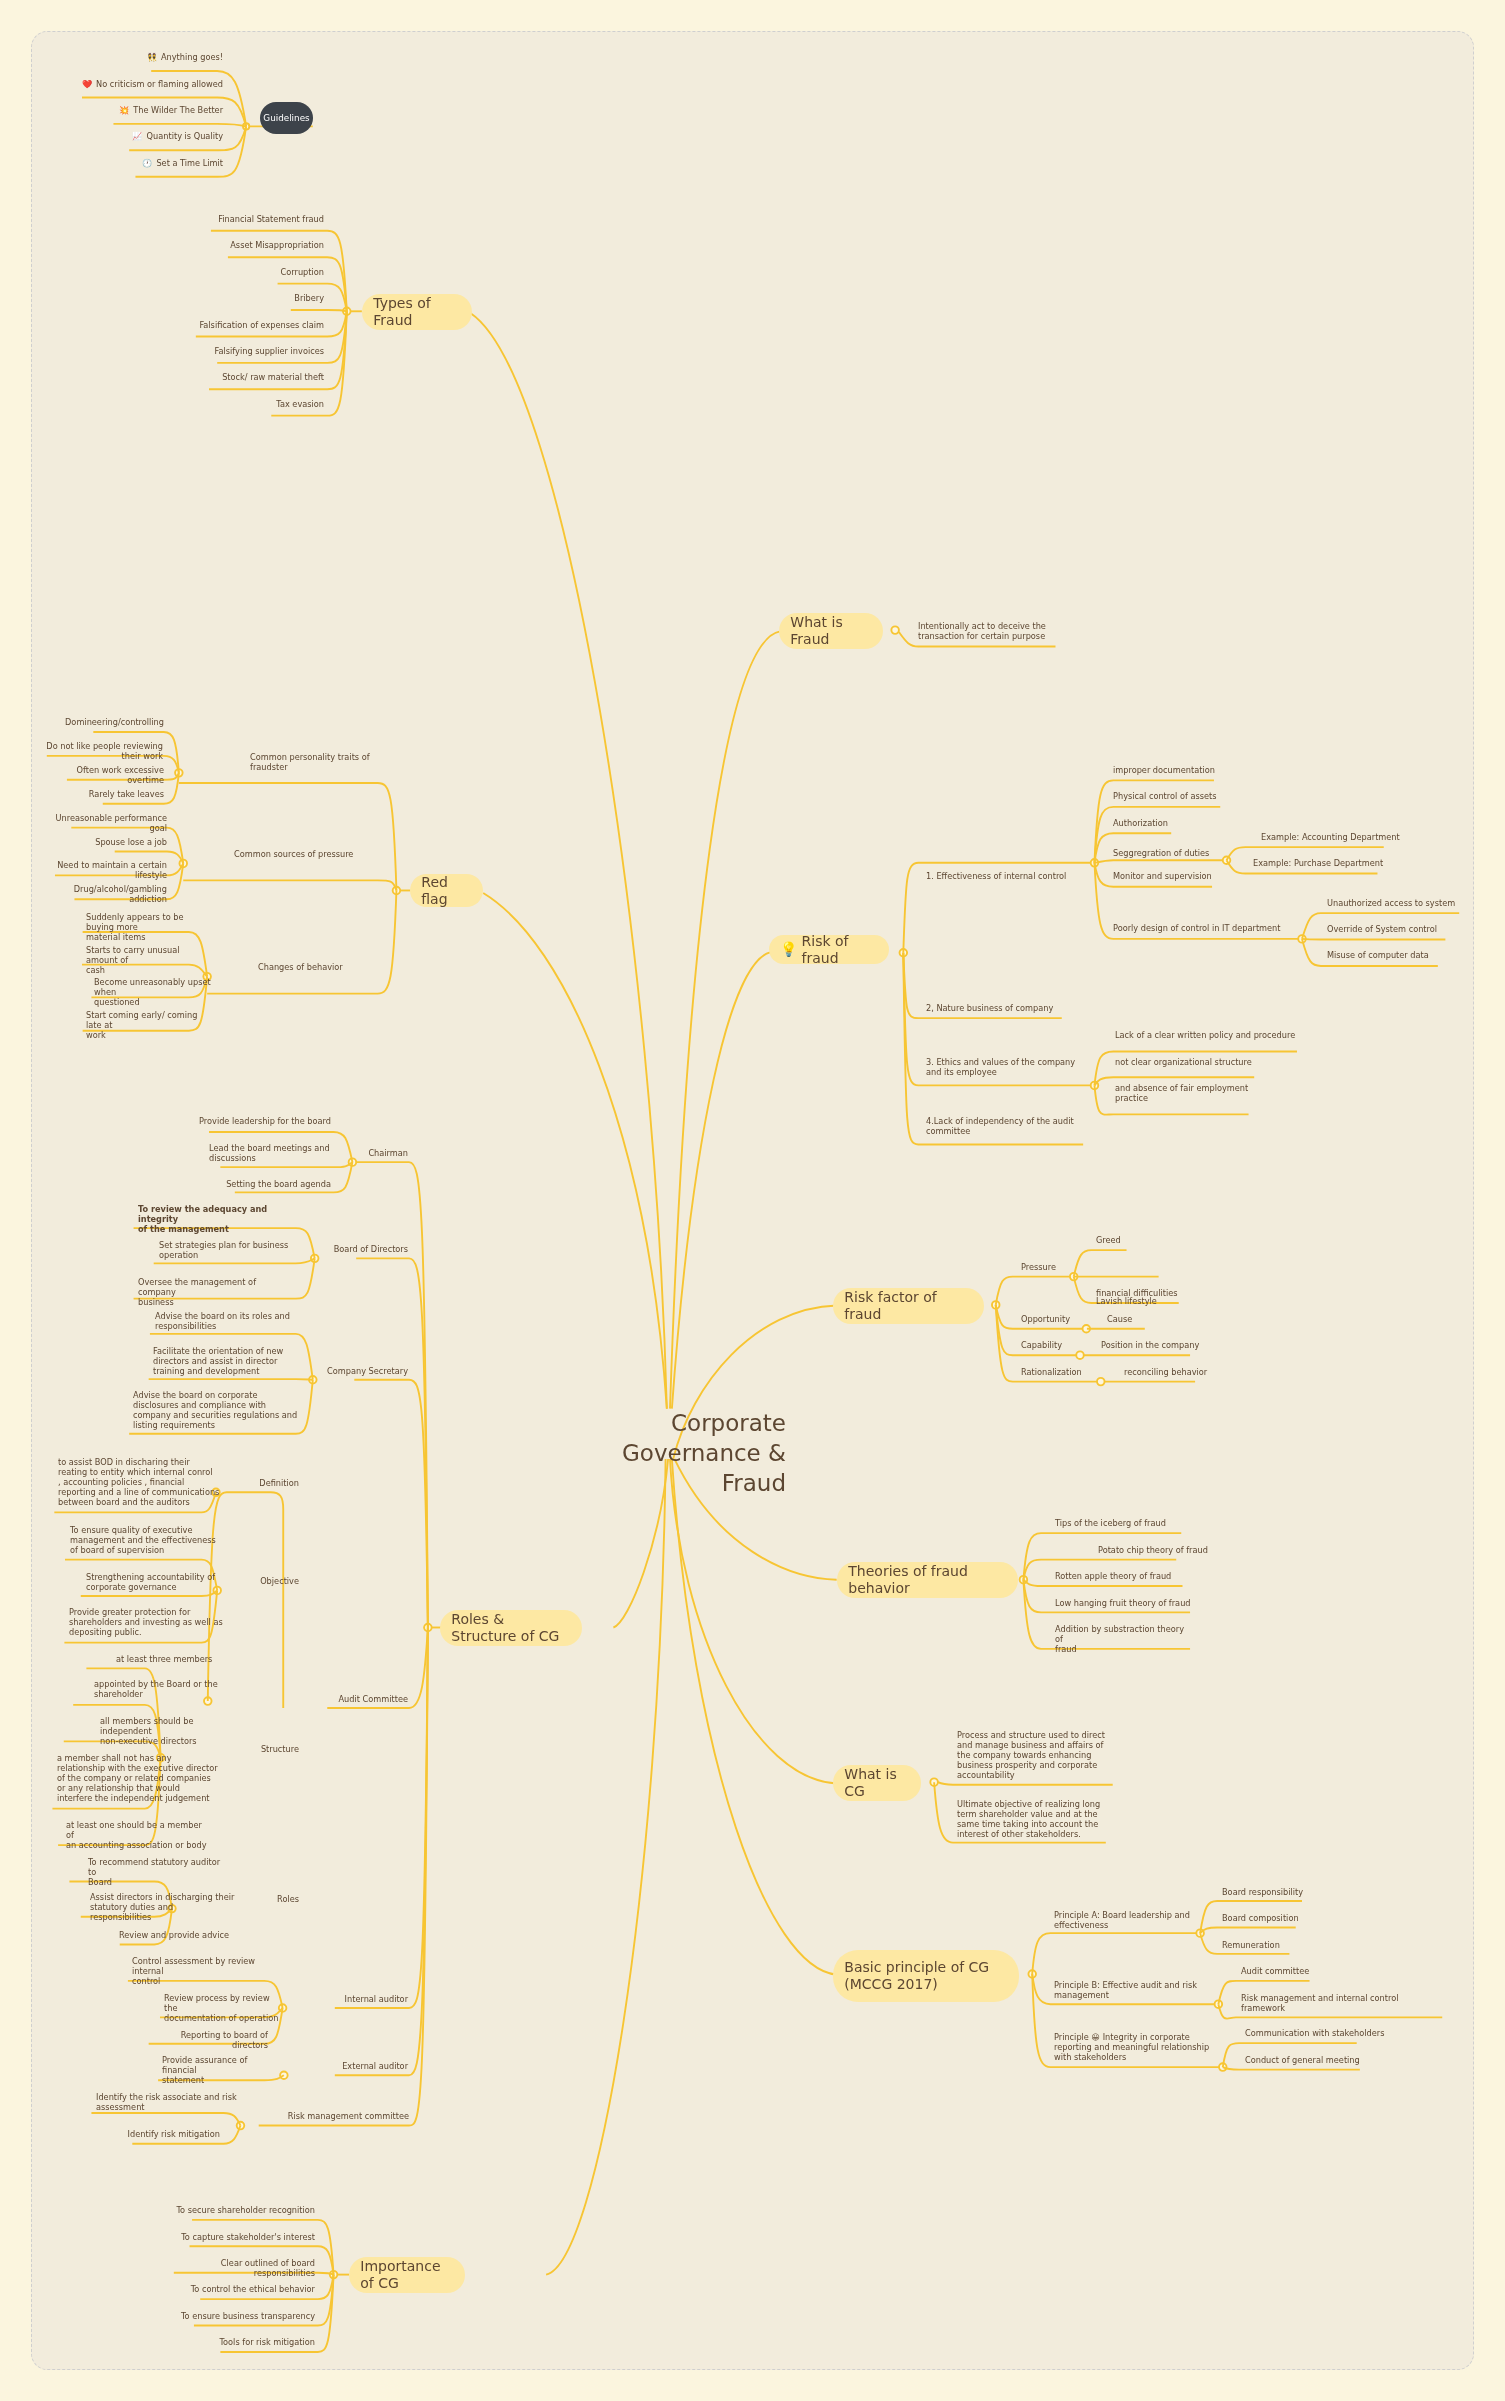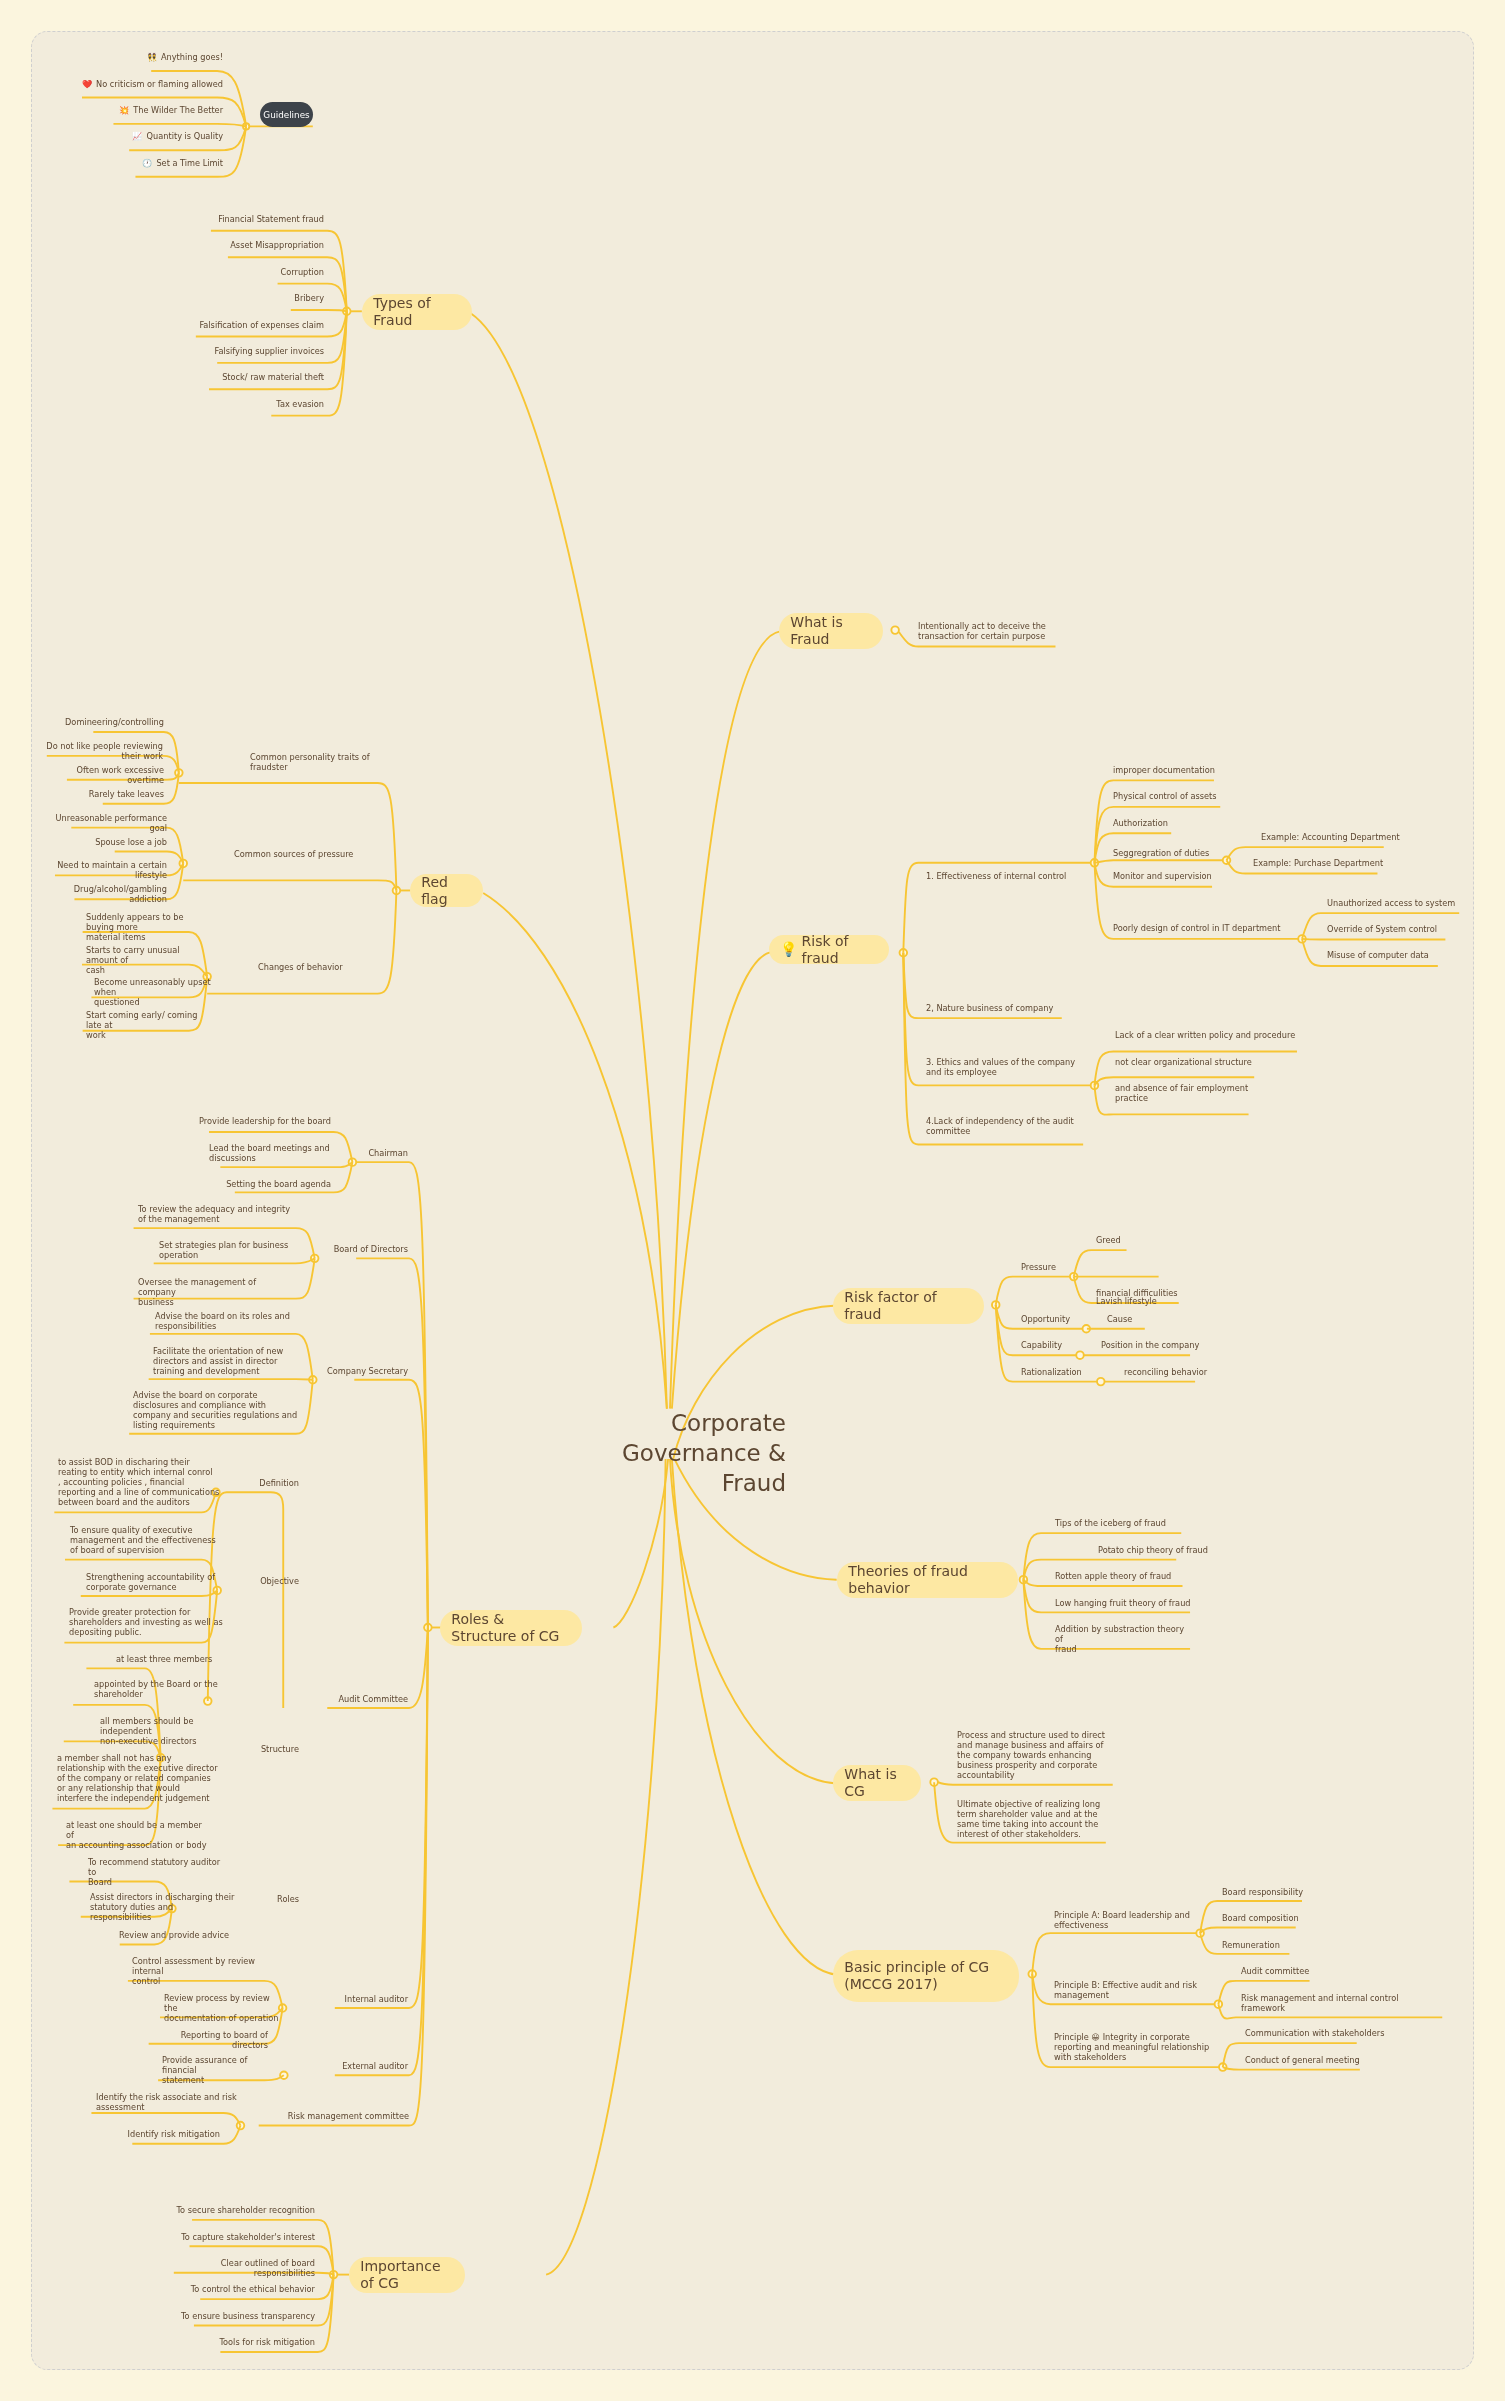--- a/index.html
+++ b/index.html
@@ -203,21 +203,21 @@
   <path d="M530 3617 C525 3580 520 3572 505 3572 H301"></path>
   <path d="M530 3617 C525 3614 520 3614 505 3614 H276"></path>
   <path d="M530 3617 C525 3650 520 3656 505 3656 H318"></path>
   <path d="M530 3617 C525 3690 520 3698 505 3698 H308"></path>
   <path d="M530 3617 C525 3730 520 3740 505 3740 H350"></path>
 </svg>
 
 <div class="central" style="left:553px;top:1409px;width:233px;">Corporate Governance &amp;
 Fraud</div>
 
-<div class="guide" style="left:260px;top:102px;width:53px;height:25px;">Guidelines</div>
+<div class="guide" style="left:260px;top:102px;width:53px;height:32px;">Guidelines</div>
 <div class="node lbl r" style="left:94px;top:52px;width:129px;"><span class="ic">👯</span><span>Anything goes!</span></div>
 <div class="node lbl r" style="left:63px;top:79px;width:160px;"><span class="ic">❤️</span><span>No criticism or flaming allowed</span></div>
 <div class="node lbl r" style="left:94px;top:105px;width:129px;"><span class="ic">💥</span><span>The Wilder The Better</span></div>
 <div class="node lbl r" style="left:94px;top:131px;width:129px;"><span class="ic">📈</span><span>Quantity is Quality</span></div>
 <div class="node lbl r" style="left:94px;top:158px;width:129px;"><span class="ic">🕐</span><span>Set a Time Limit</span></div>
 
 <div class="topic" style="left:362px;top:294px;width:110px;height:36px;">Types of Fraud</div>
 <div class="node lbl r" style="left:189px;top:214px;width:135px;">Financial Statement fraud</div>
 <div class="node lbl r" style="left:189px;top:240px;width:135px;">Asset Misappropriation</div>
 <div class="node lbl r" style="left:189px;top:267px;width:135px;">Corruption</div>
@@ -328,21 +328,21 @@
 <div class="node lbl" style="left:1245px;top:2028px;">Communication with stakeholders</div>
 <div class="node lbl" style="left:1245px;top:2055px;">Conduct of general meeting</div>
 
 <div class="topic" style="left:440px;top:1610px;width:142px;height:36px;">Roles &amp; Structure of CG</div>
 <div class="node lbl r" style="left:314px;top:1148px;width:94px;">Chairman</div>
 <div class="node lbl r" style="left:189px;top:1116px;width:142px;">Provide leadership for the board</div>
 <div class="node lbl" style="left:209px;top:1143px;width:126px;">Lead the board meetings and
 discussions</div>
 <div class="node lbl r" style="left:189px;top:1179px;width:142px;">Setting the board agenda</div>
 <div class="node lbl r" style="left:314px;top:1244px;width:94px;">Board of Directors</div>
-<div class="node lbl" style="left:138px;top:1204px;width:157px;">To review the adequacy and integrity
+<div class="node lbl" style="left:138px;top:1204px;width:157px;font-weight:bold;">To review the adequacy and integrity
 of the management</div>
 <div class="node lbl" style="left:159px;top:1240px;width:138px;">Set strategies plan for business
 operation</div>
 <div class="node lbl" style="left:138px;top:1277px;width:157px;">Oversee the management of company
 business</div>
 <div class="node lbl r" style="left:314px;top:1366px;width:94px;">Company Secretary</div>
 <div class="node lbl" style="left:155px;top:1311px;width:145px;">Advise the board on its roles and
 responsibilities</div>
 <div class="node lbl" style="left:153px;top:1346px;width:145px;">Facilitate the orientation of new
 directors and assist in director

